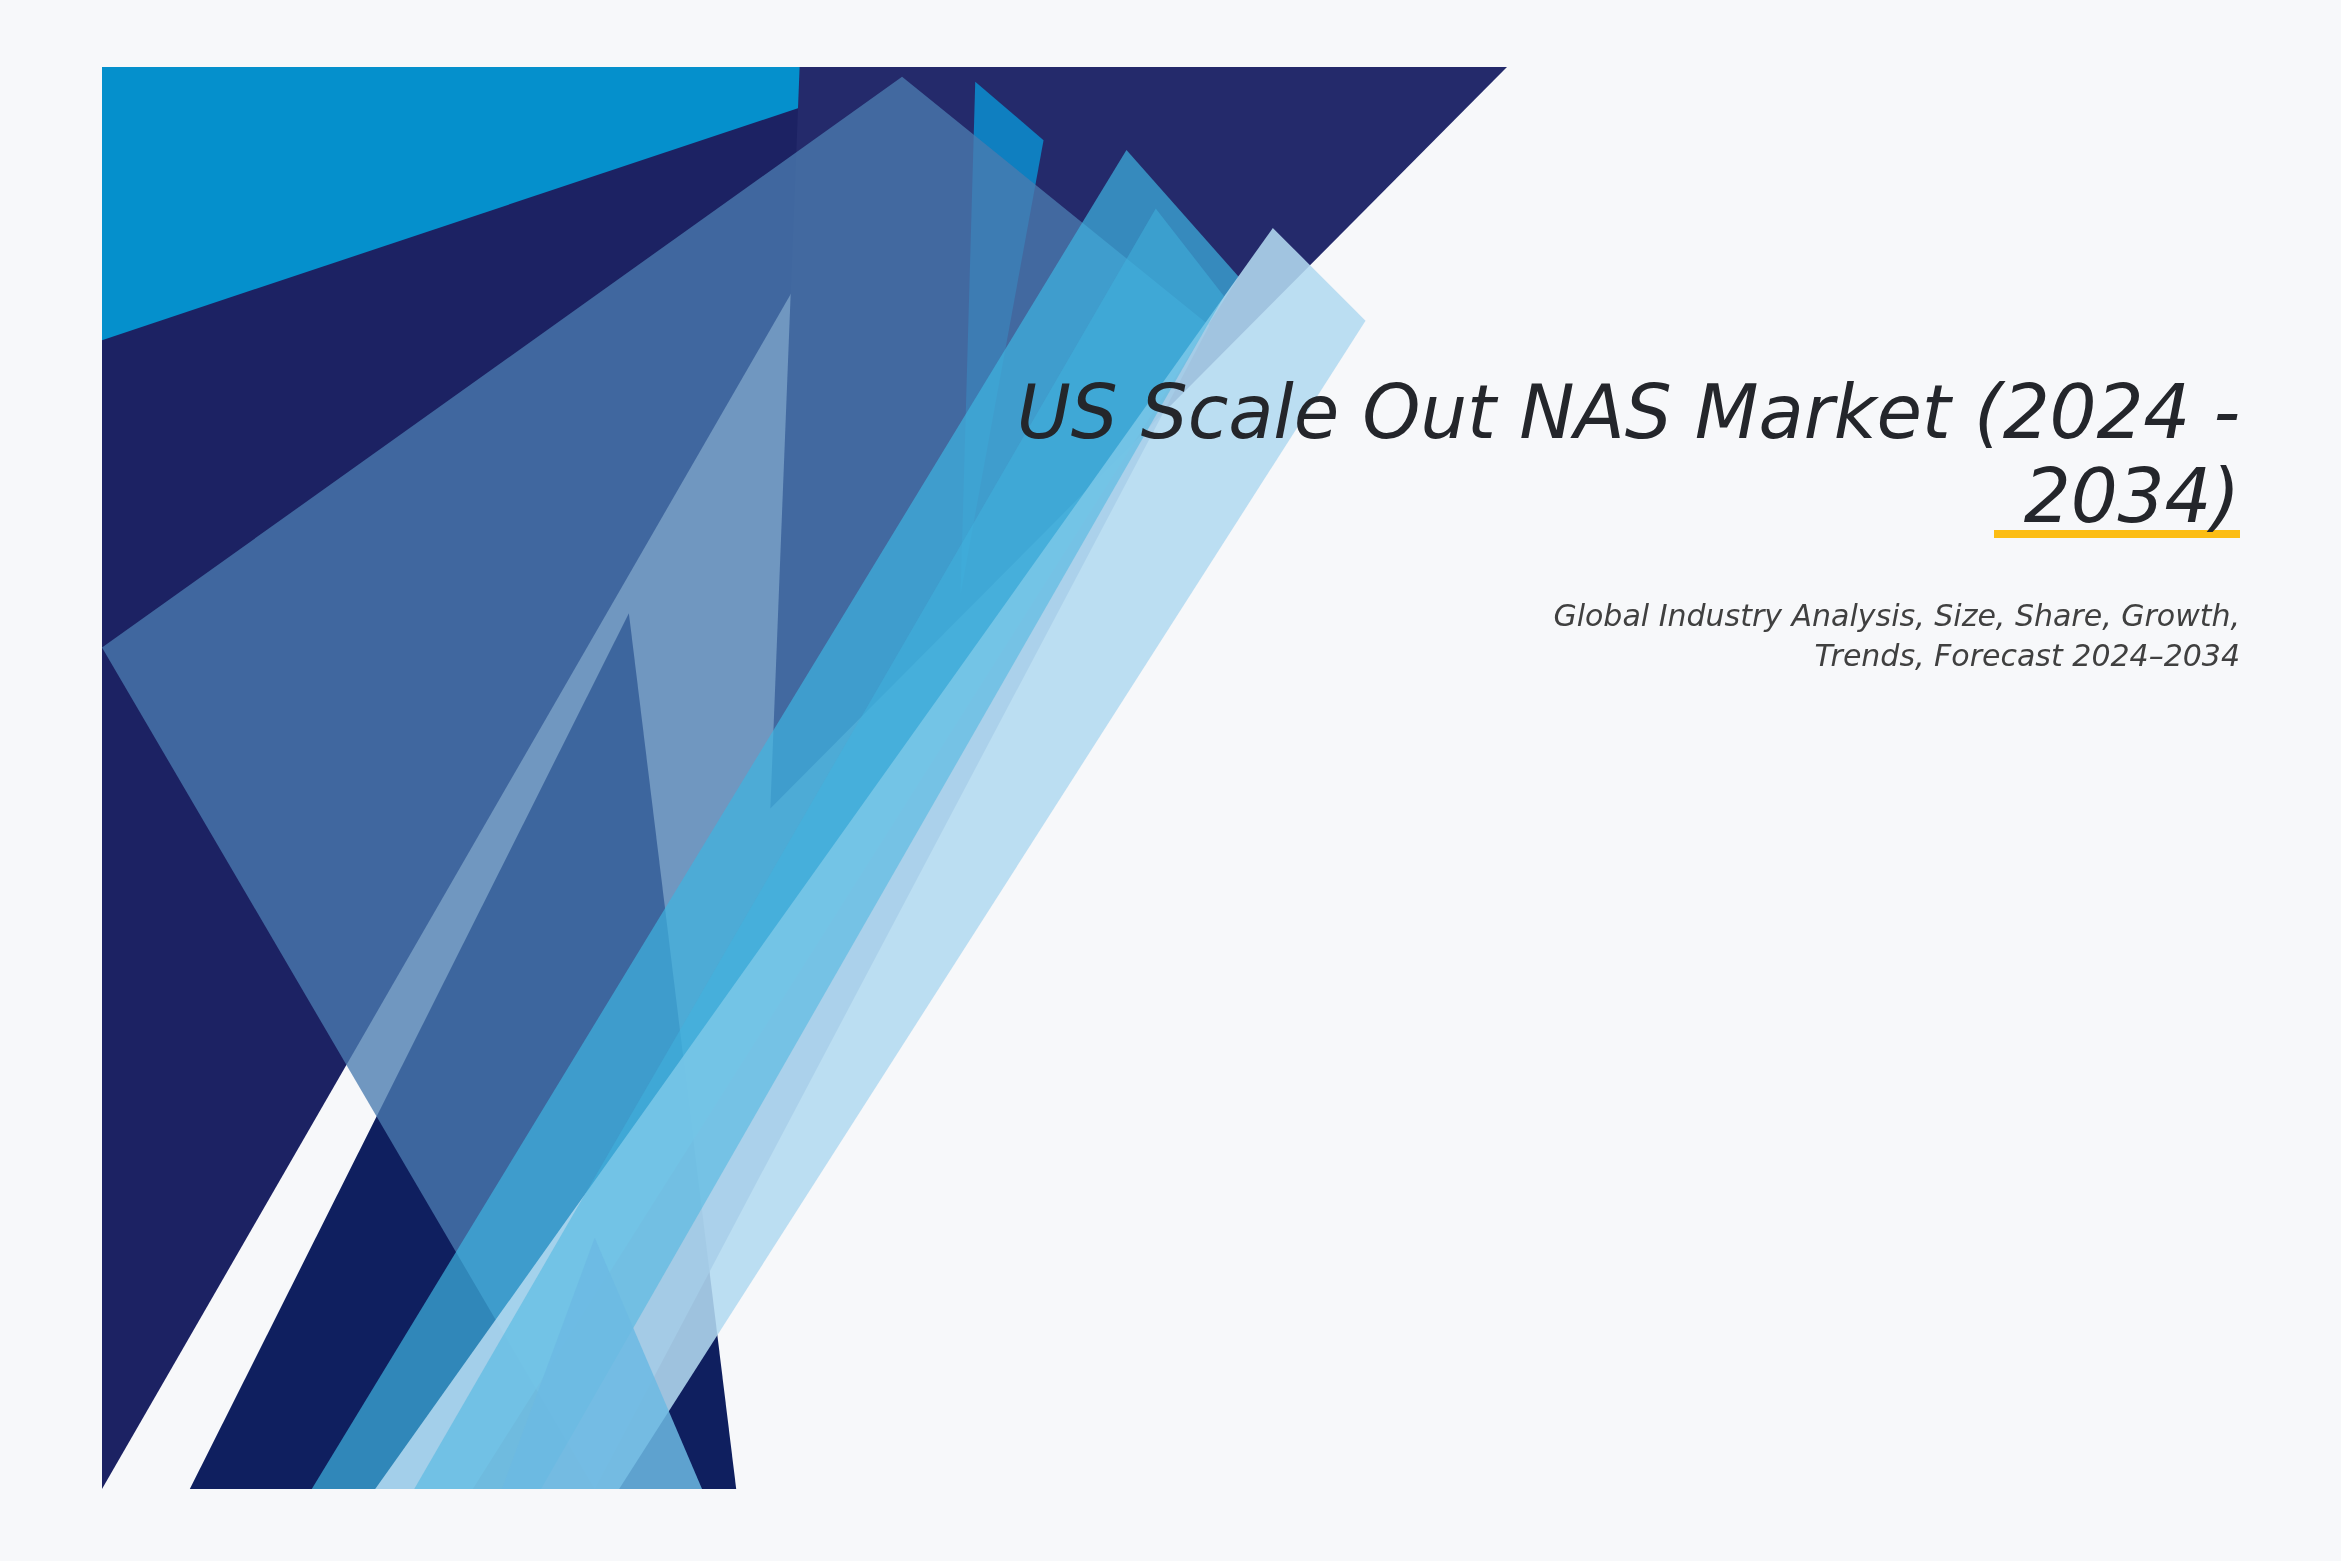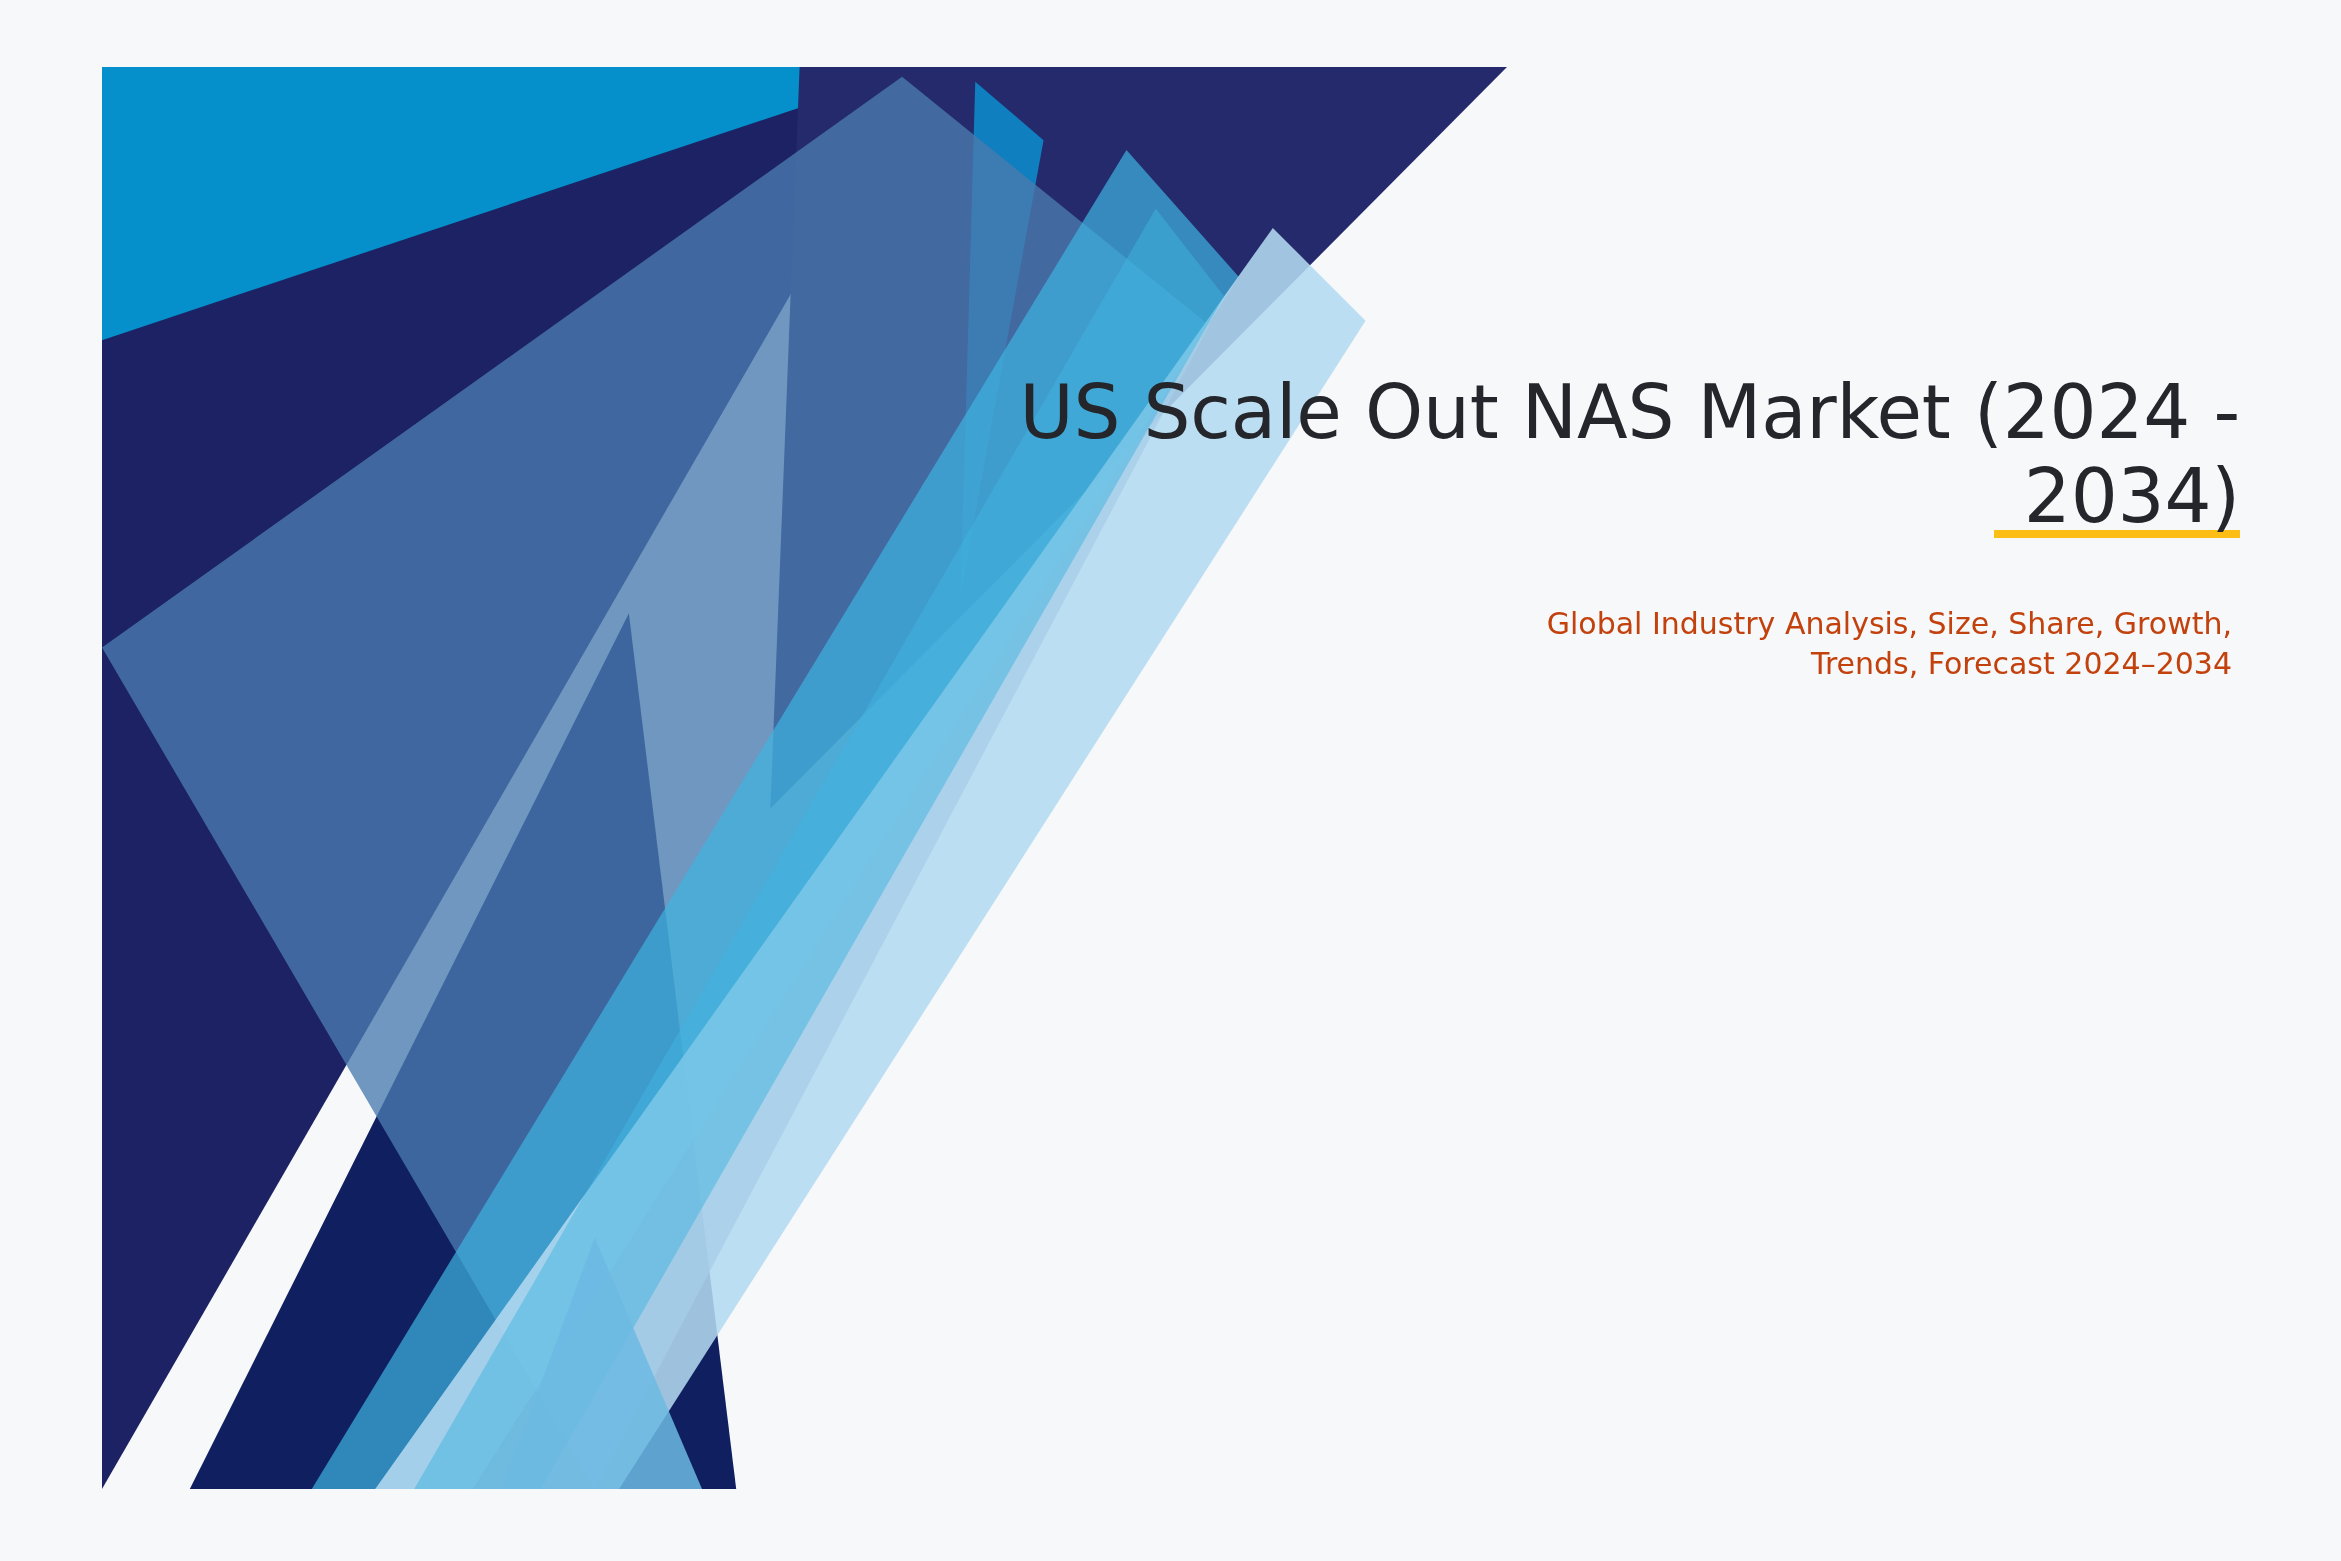--- a/index.html
+++ b/index.html
@@ -12,20 +12,21 @@
     height: 1561px;
     overflow: hidden;
     font-family: "DejaVu Sans", "Liberation Sans", sans-serif;
   }
 
   #slide {
     position: relative;
     width: 2138px;
     height: 1561px;
     background: #f7f8fa;
+    font-style: italic;
   }
 
   
   #artwork {
     position: absolute;
     left: 102px;
     top: 67px;
     width: 1405px;
     height: 1422px;
   }
@@ -65,26 +66,26 @@
     position: absolute;
     z-index: 1;
     right: 0px;
     top: 159px;
     width: 246px;
     height: 7.8px;
     background: #fcbd14;
   }
 
   #page-subtitle {
-    margin: 8px;
+    margin: 0;
     padding-top: 58px;
     font-weight: 400;
     font-size: 30px;
     line-height: 1.32;
-    color: #c2410c;
+    color: #404040;
     text-align: right;
     padding-left: 537px;
   }
 </style>
 </head>
 <body>
 
 <div id="slide">
 
   <div id="artwork">

